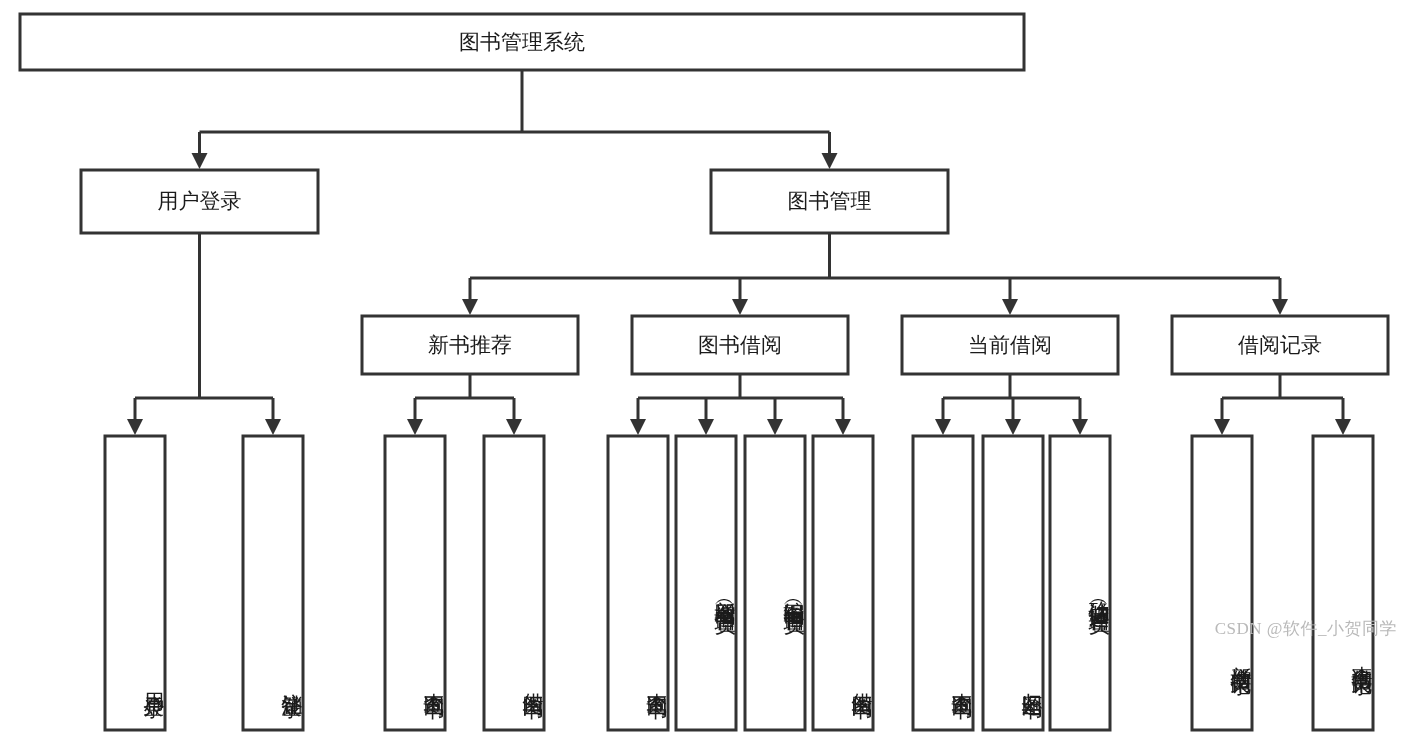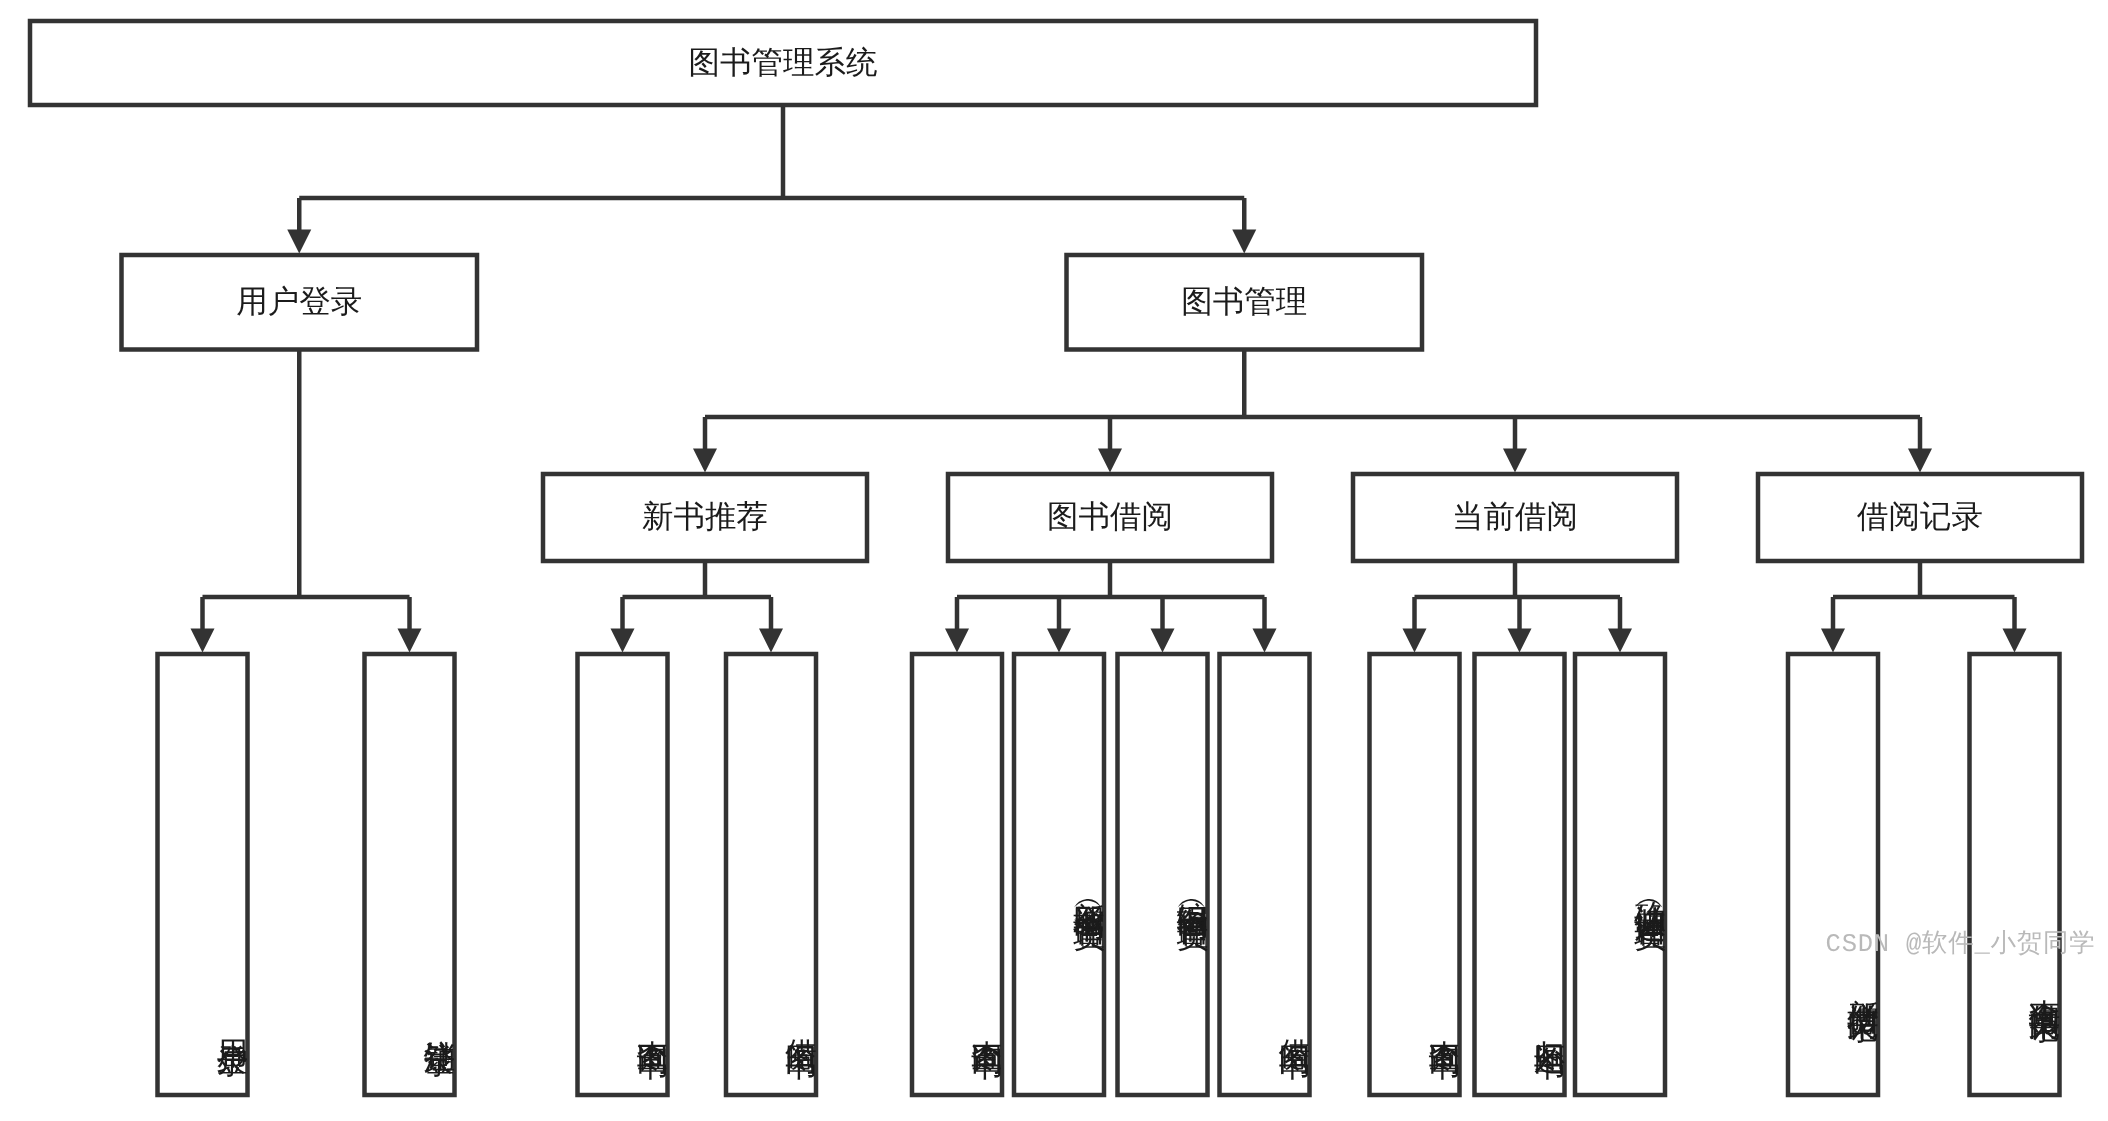--- a/index.html
+++ b/index.html
@@ -57,21 +57,21 @@
     white-space: nowrap;
     display: flex;
     align-items: flex-start;
     justify-content: center;
     pointer-events: none;
   }
   .watermark {
     position: absolute;
     right: 8px;
     bottom: 6px;
-    font-family: Liberation Mono, monospace;
+    font-family: Liberation Serif, serif;
     font-size: 17px;
     color: #b9b9b9;
     letter-spacing: 0.5px;
     white-space: nowrap;
   }
 </style>
 </head>
 <body>
 
 <div id="diagram-root">

